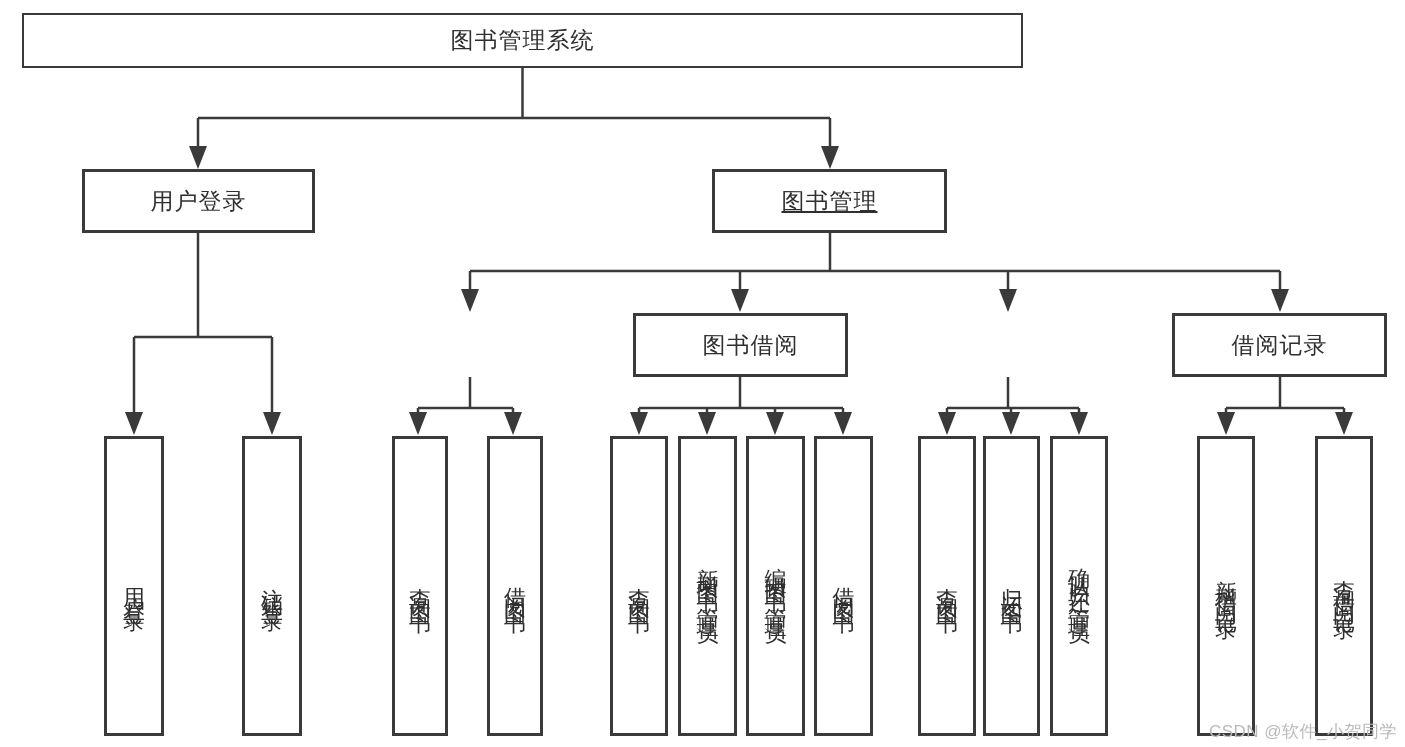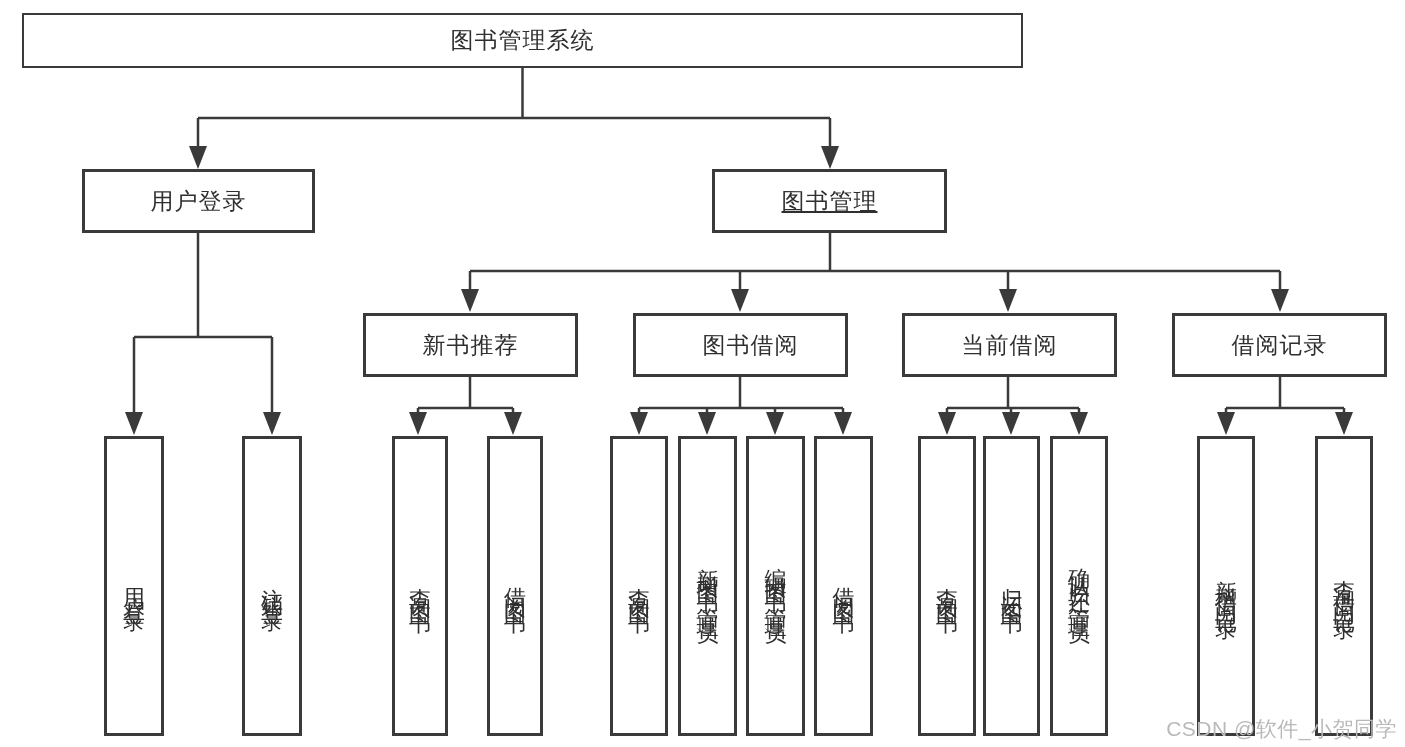--- a/index.html
+++ b/index.html
@@ -46,21 +46,21 @@
     font-size: 22px;
     letter-spacing: 8px;
     line-height: 1;
     white-space: nowrap;
     color: #2f2f2f;
   }
   #watermark {
     position: absolute;
     right: 8px;
     bottom: 4px;
-    font-size: 21px;
+    font-size: 17px;
     color: #b9b9b9;
     letter-spacing: 0.5px;
     white-space: nowrap;
     z-index: 5;
   }
 </style>
 </head>
 <body>
 
 <div id="canvas">
@@ -142,29 +142,23 @@
     <span class="hlabel">图书管理系统</span>
   </div>
 
   <div class="box" style="left:82px; top:169px; width:233px; height:64px;">
     <span class="hlabel">用户登录</span>
   </div>
   <div class="box" style="left:712px; top:169px; width:235px; height:64px;text-decoration:underline;">
     <span class="hlabel">图书管理</span>
   </div>
 
-  <div class="box" style="left:363px; top:313px; width:215px; height:64px;">
-    <span class="hlabel">新书推荐</span>
-  </div>
   <div class="box" style="left:633px; top:313px; width:215px; height:64px;padding-left:20px;">
     <span class="hlabel">图书借阅</span>
   </div>
-  <div class="box" style="left:902px; top:313px; width:215px; height:64px;">
-    <span class="hlabel">当前借阅</span>
-  </div>
   <div class="box" style="left:1172px; top:313px; width:215px; height:64px;">
     <span class="hlabel">借阅记录</span>
   </div>
 
   <div class="box" style="left:104px; top:436px; width:60px; height:300px;">
     <span class="vlabel">用户登录</span>
   </div>
   <div class="box" style="left:242px; top:436px; width:60px; height:300px;">
     <span class="vlabel">注销登录</span>
   </div>

